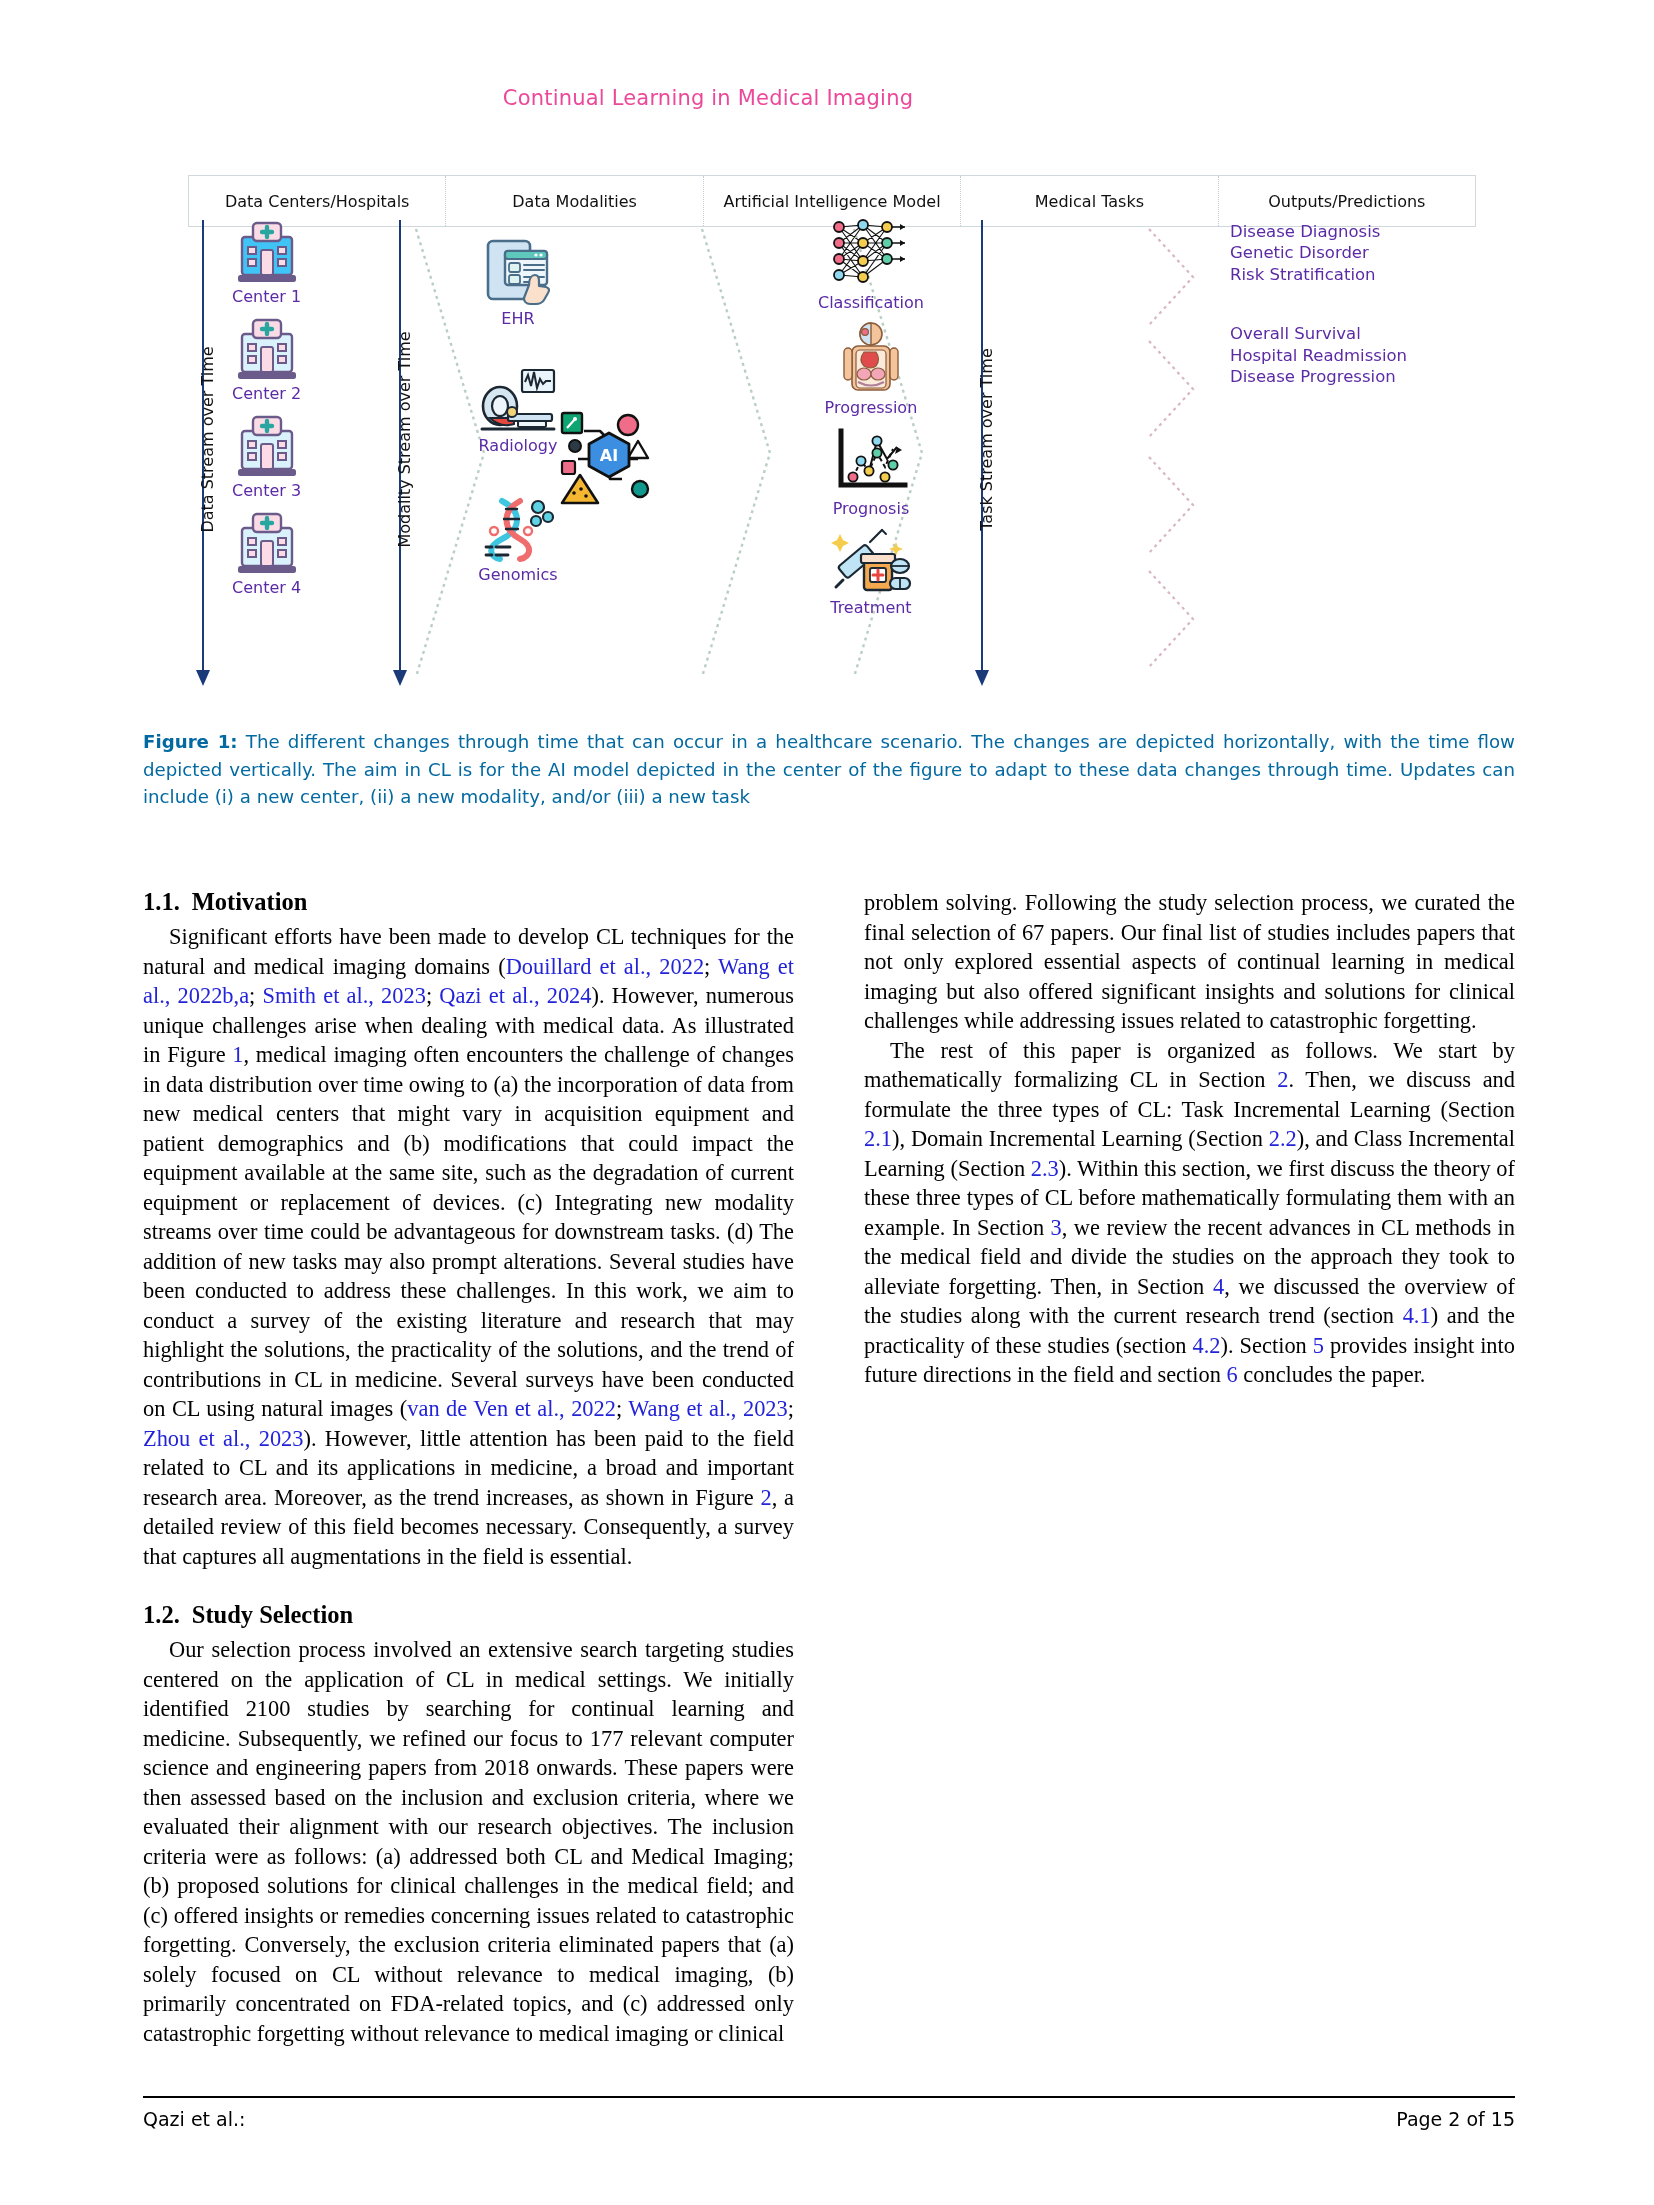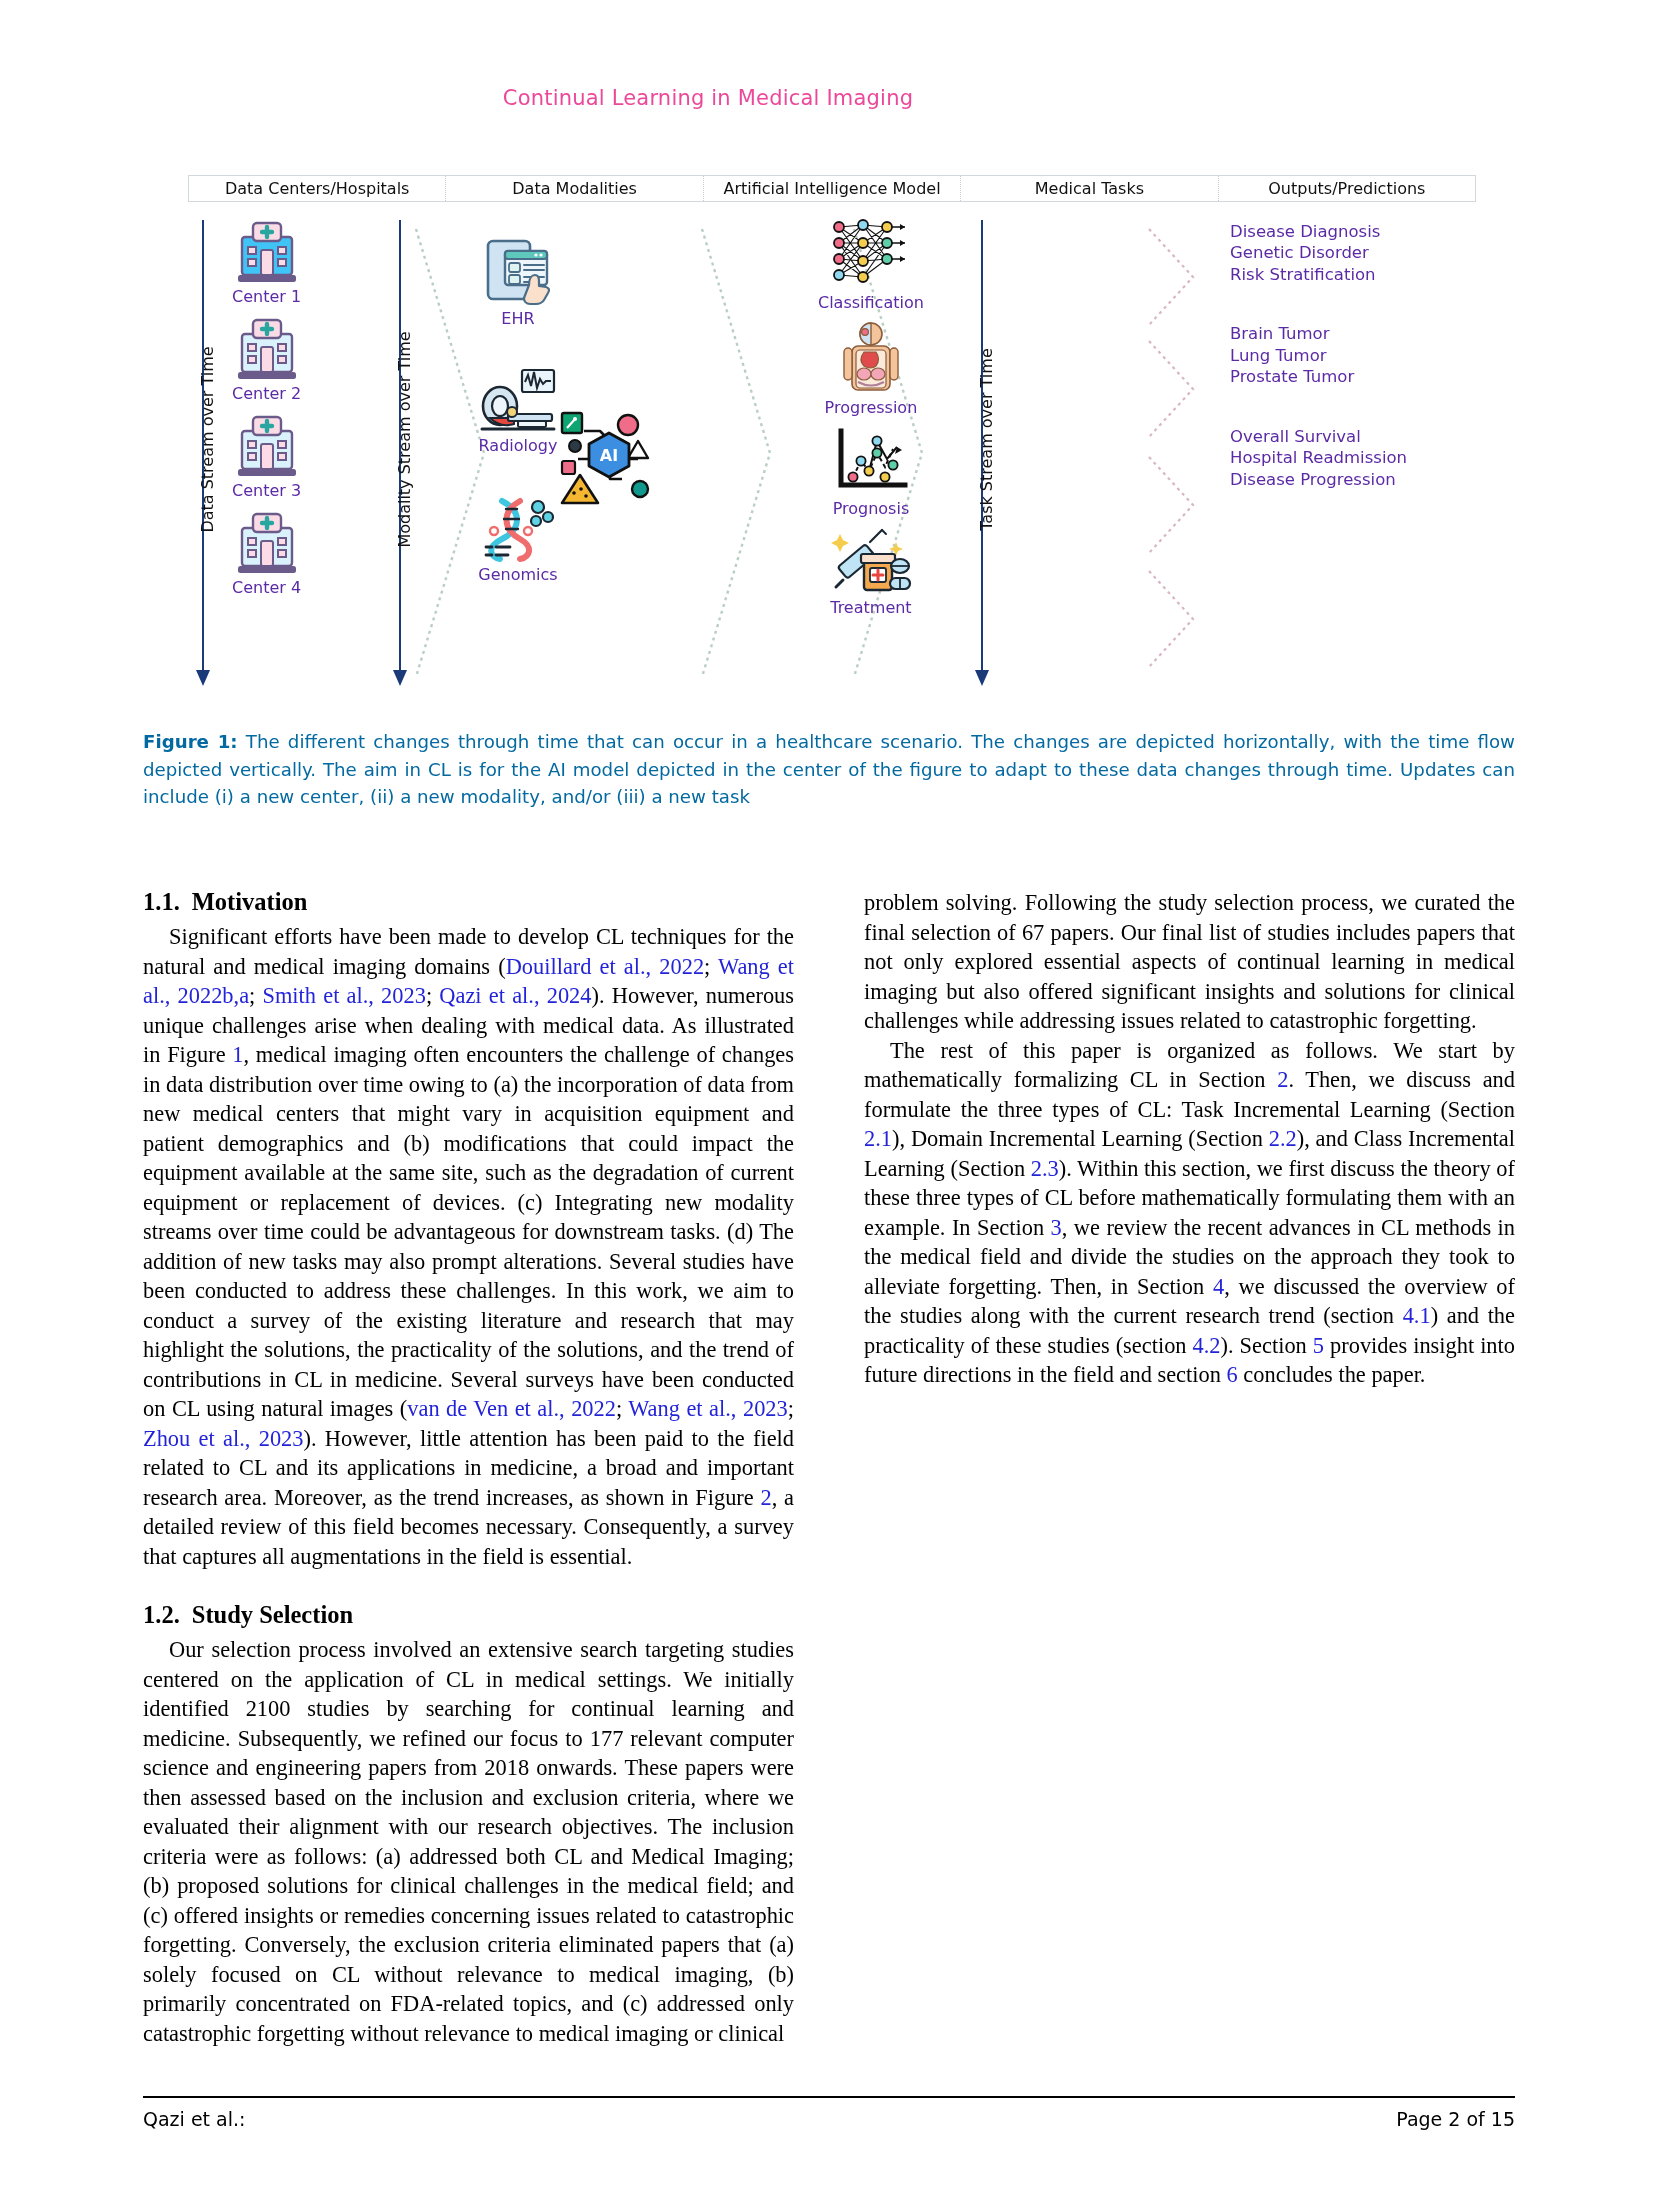--- a/index.html
+++ b/index.html
@@ -42,21 +42,21 @@
     top: 175px;
     left: 188px;
     width: 1288px;
     height: 530px;
   }
 
   .col-header-row {
     position: absolute;
     top: 0; left: 0;
     width: 1288px;
-    height: 27px;
+    height: 52px;
     display: flex;
     border: 1px solid #cfd8dc;
     box-sizing: border-box;
   }
   .col-header {
     flex: 1 1 0;
     display: flex;
     align-items: center;
     justify-content: center;
     font-family: "DejaVu Sans", sans-serif;
@@ -525,25 +525,20 @@
         </div>
       </div>
 
       <div class="outputs">
         <div class="output-group">
           <div>Disease Diagnosis</div>
           <div>Genetic Disorder</div>
           <div>Risk Stratification</div>
         </div>
         <div class="output-group">
-          <div>Brain Tumor</div>
-          <div>Lung Tumor</div>
-          <div>Prostate Tumor</div>
-        </div>
-        <div class="output-group">
           <div>Overall Survival</div>
           <div>Hospital Readmission</div>
           <div>Disease Progression</div>
         </div>
       </div>
 
     </div>
   </div>
 
   <div class="caption">

